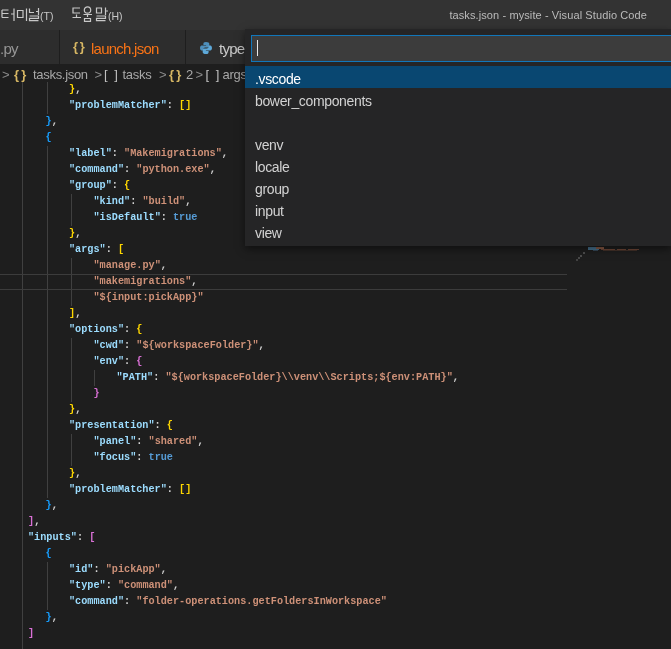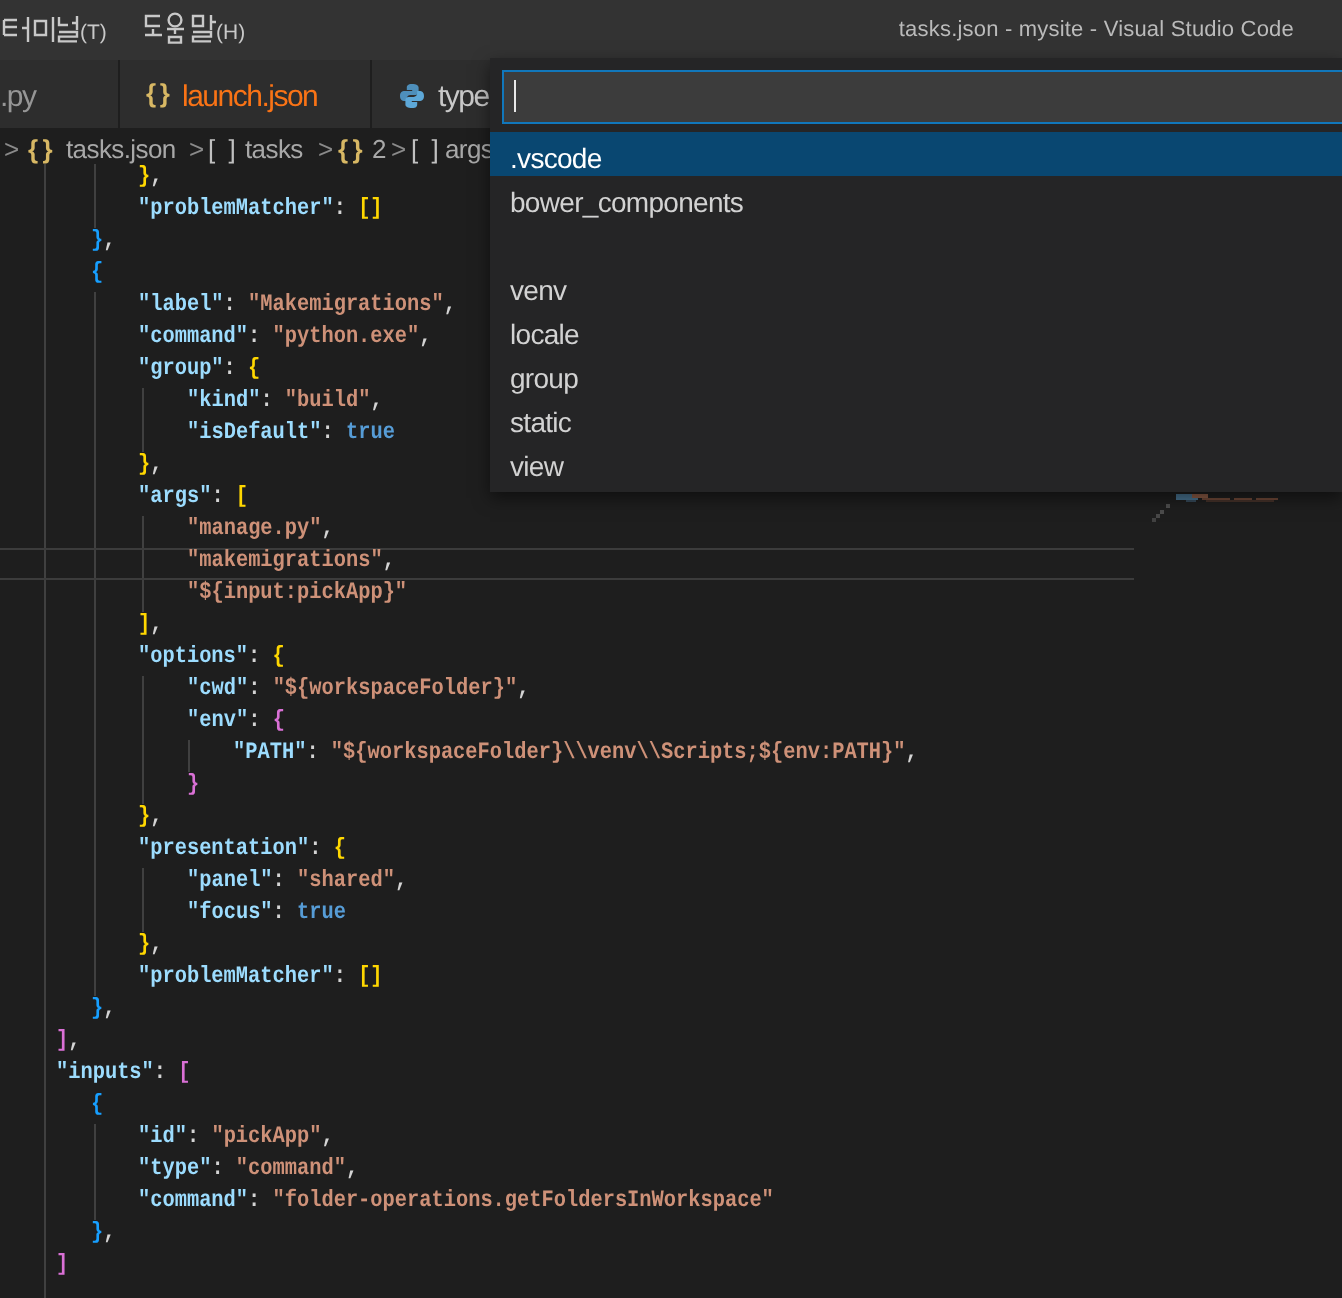--- a/index.html
+++ b/index.html
@@ -157,15 +157,15 @@
 
 <div id="qp">
   <div id="qpinput">
       <div id="cursor"></div>
     </div>
   <div class="row" style="top:59px">bower_components</div>
   <div class="row rowsel" style="top:37px">.vscode</div>
   <div class="row" style="top:103px">venv</div>
   <div class="row" style="top:125px">locale</div>
   <div class="row" style="top:147px">group</div>
-  <div class="row" style="top:169px">static</div>
+  <div class="row" style="top:169px">input</div>
   <div class="row" style="top:191px">view</div>
 </div>
 
 </body></html>

